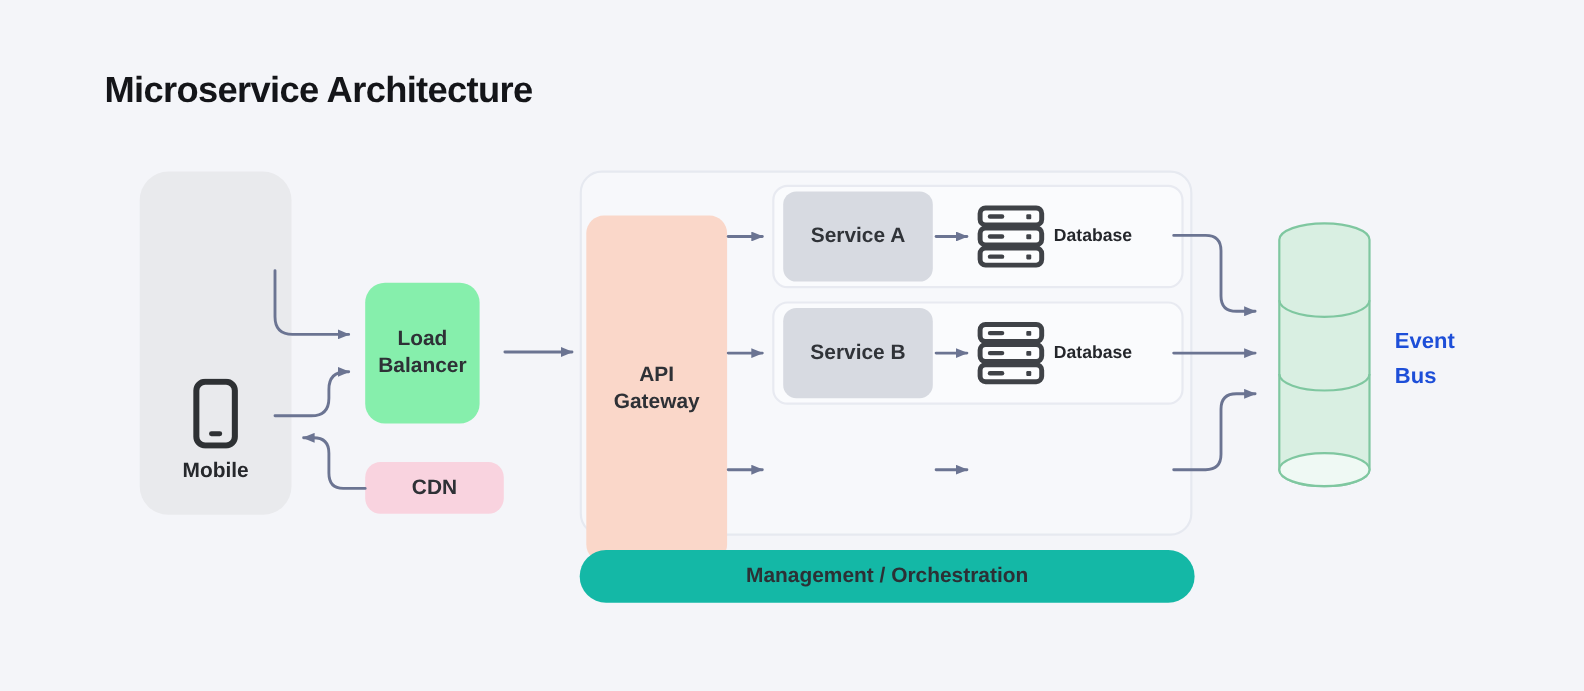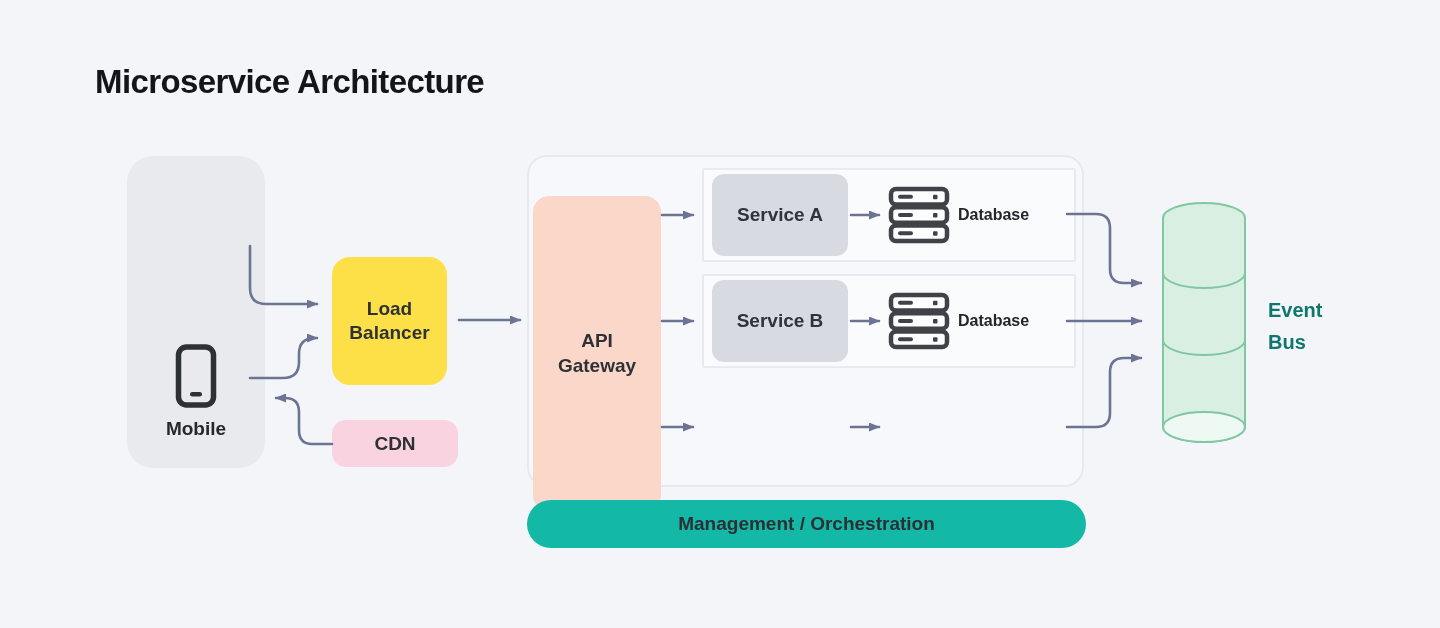--- a/index.html
+++ b/index.html
@@ -21,32 +21,32 @@
     background:#E9EAED; border-radius:26px;
   }
   .client-item { position:absolute; left:0; width:100%; text-align:center; }
   .client-item .dev-icon { display:block; margin:0 auto; }
   .dev-label { display:block; margin-top:10px; font-size:19px; font-weight:600; color:#26282C; }
   
   .node {
     display:flex; align-items:center; justify-content:center;
     text-align:center; font-size:19px; font-weight:600; color:#2E3136;
   }
-  .lb   { left:332px; top:257px; width:115px; height:128px; background:#fde047; border-radius:18px;text-align:center; }
+  .lb   { left:332px; top:257px; width:104px; height:128px; background:#86efac; border-radius:18px;text-align:center; }
   .lb span { width:100px; line-height:1.25; }
   .cdn  { left:332px; top:420px; width:126px; height:47px; background:#F9D3DF; border-radius:14px; }
   .outer-container {
     left:527px; top:155px; width:557px; height:332px;
     background:#F7F8FB; border:2px solid #E6E9F0; border-radius:20px;
   }
   .gateway { left:533px; top:164px; width:128px; height:315px; background:#FAD7C9; border-radius:16px;margin-top:32px; }
   .gateway span { width:100px; line-height:1.3; }
   .service-row {
     left:702px; width:374px; height:94px;
-    background:#FAFBFD; border:2px solid #E8EAF1; border-radius:2px;
+    background:#FAFBFD; border:2px solid #E8EAF1; border-radius:14px;
   }
   .row-1 { top:168px; } .row-2 { top:274px; } .row-3 { top:380px; }
   .service-chip {
     position:absolute; left:8px; top:4px; width:136px; height:82px;
     background:#D7DAE1; border-radius:12px;
     display:flex; align-items:center; justify-content:center;
     font-size:19px; font-weight:600; color:#303338;
   }
   .backend-icon { position:absolute; left:184px; top:16px; }
   .backend-label {
@@ -56,21 +56,21 @@
   }
   .mgmt-bar {
     left:527px; top:500px; width:559px; height:48px;
     background:#14b8a6; border-radius:24px;
     display:flex; align-items:center; justify-content:center;
     font-size:19px; font-weight:700; color:#2C3035;
   }
   .event-bus-svg { left:1158px; top:200px; }
   .event-bus-label {
     left:1268px; top:294px; width:70px;
-    font-size:20px; font-weight:600; color:#0f766e; line-height:1.6;
+    font-size:20px; font-weight:600; color:#1d4ed8; line-height:1.6;
   }
   .arrow-overlay { left:0; top:0; pointer-events:none; }
 </style>
 </head>
 <body>
 
 <div class="canvas">
 
   <div class="abs page-title">Microservice Architecture</div>
 

